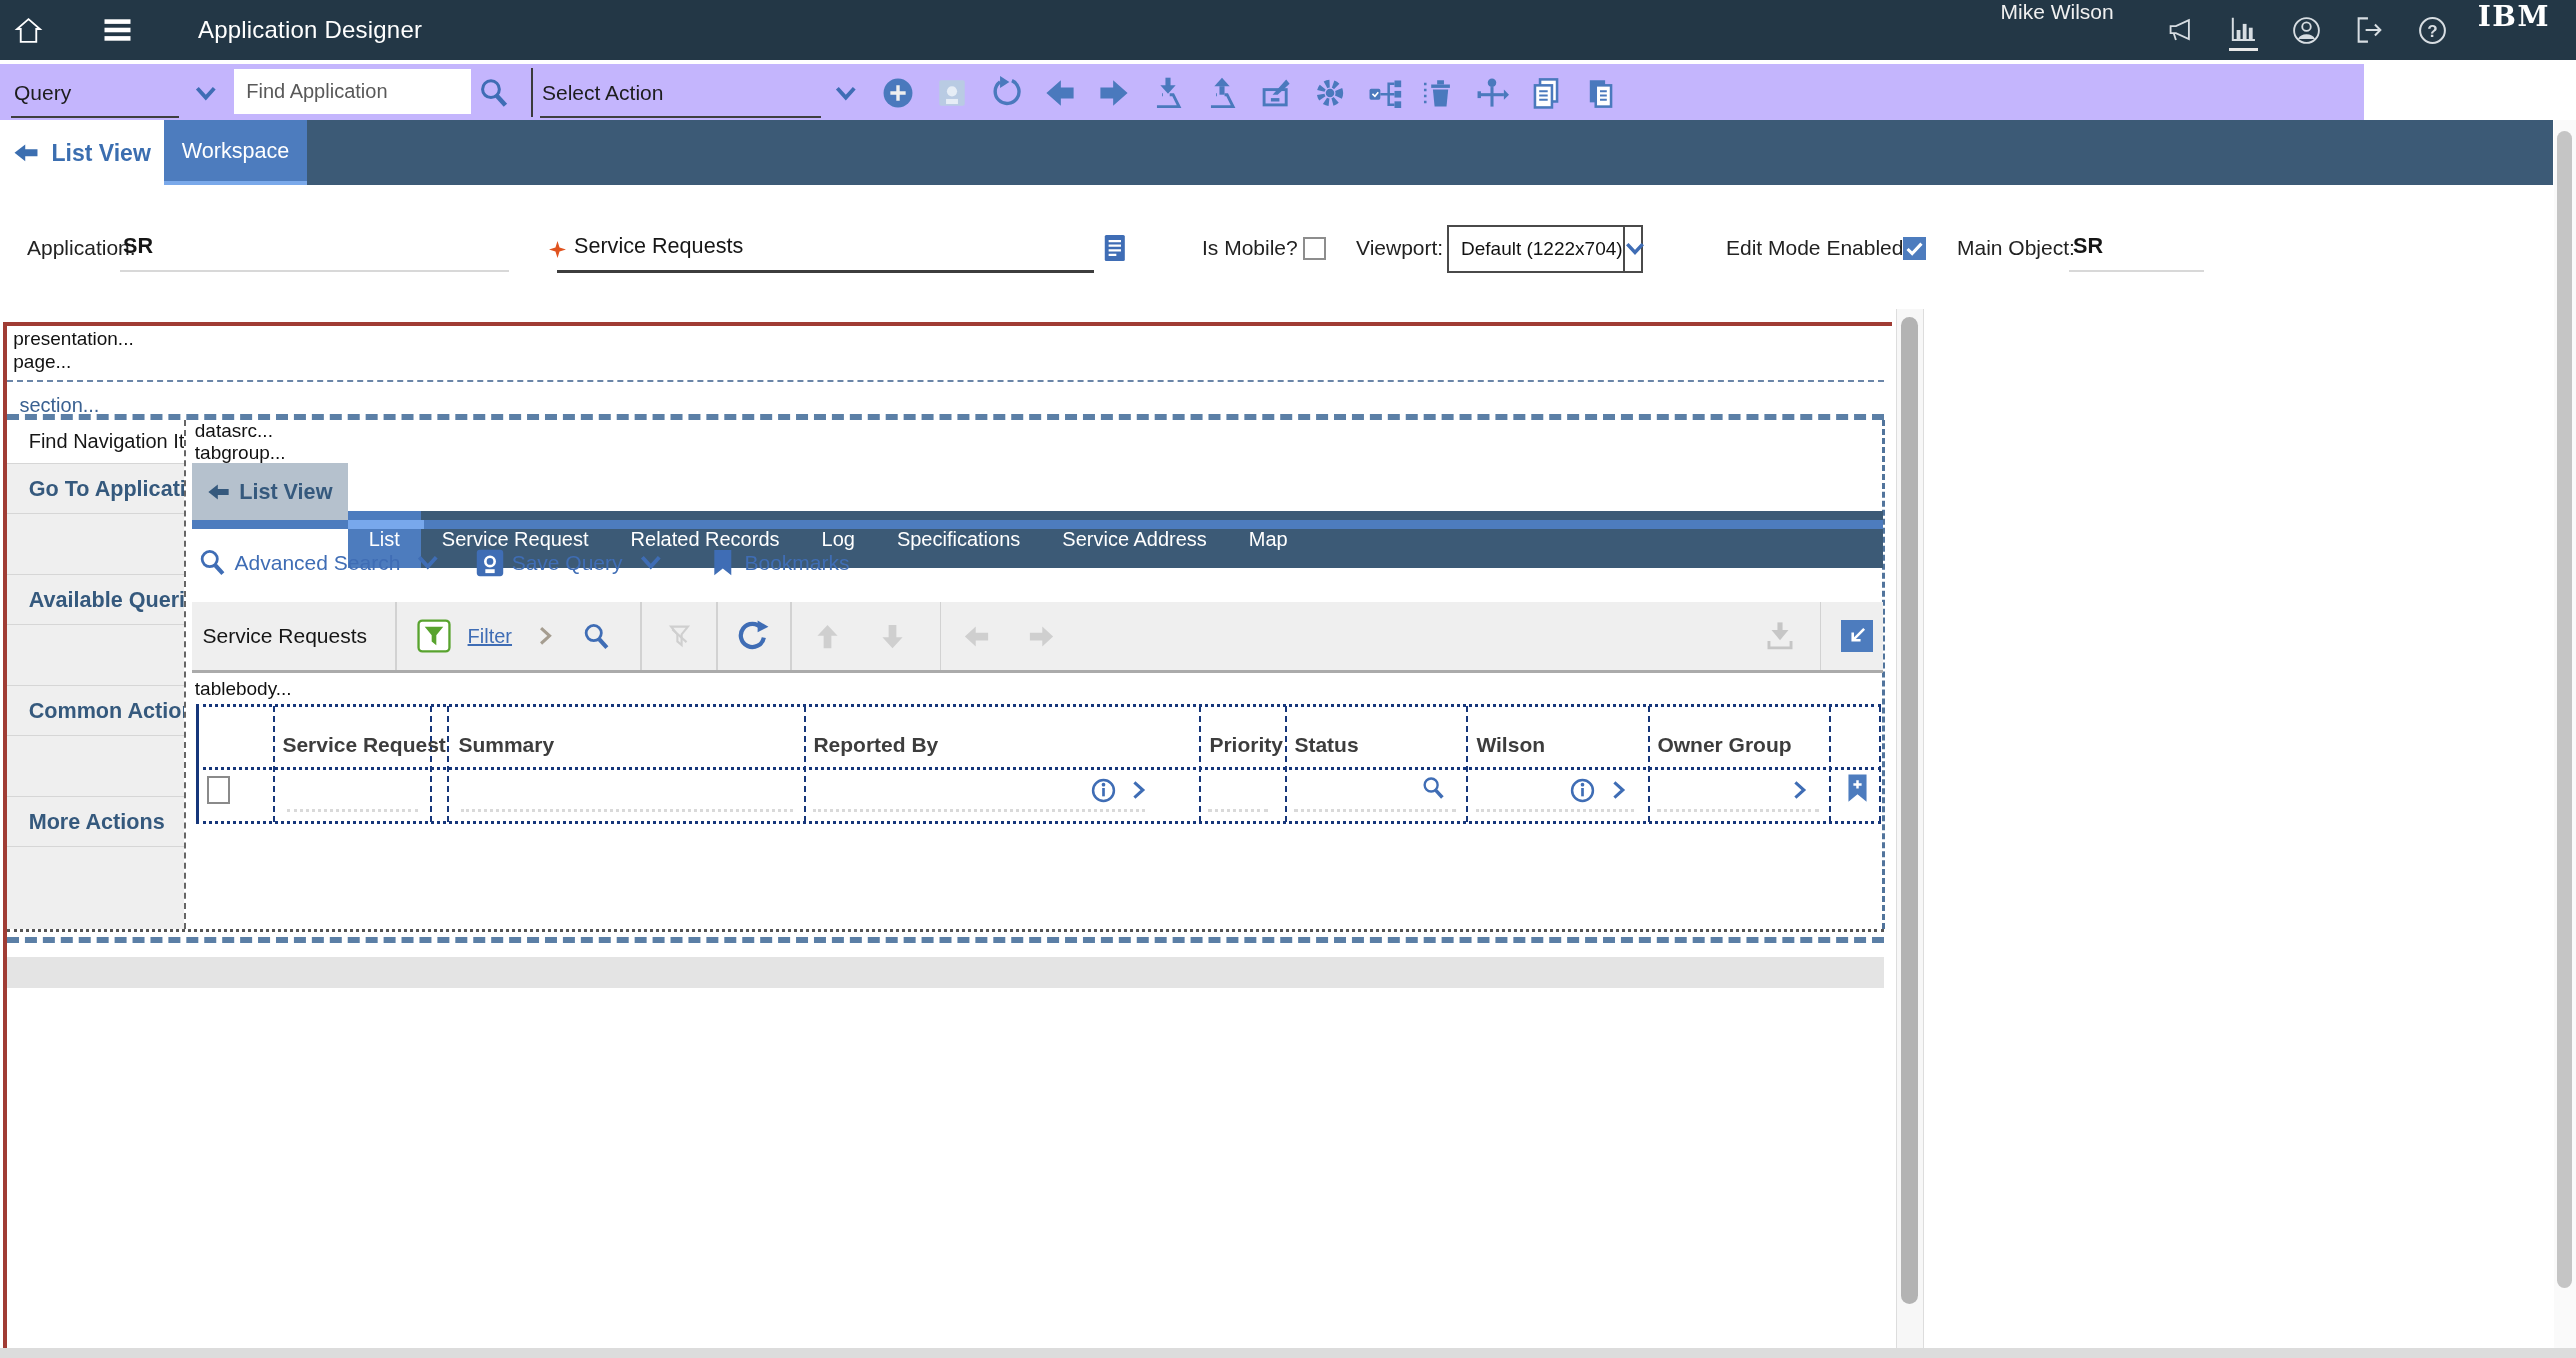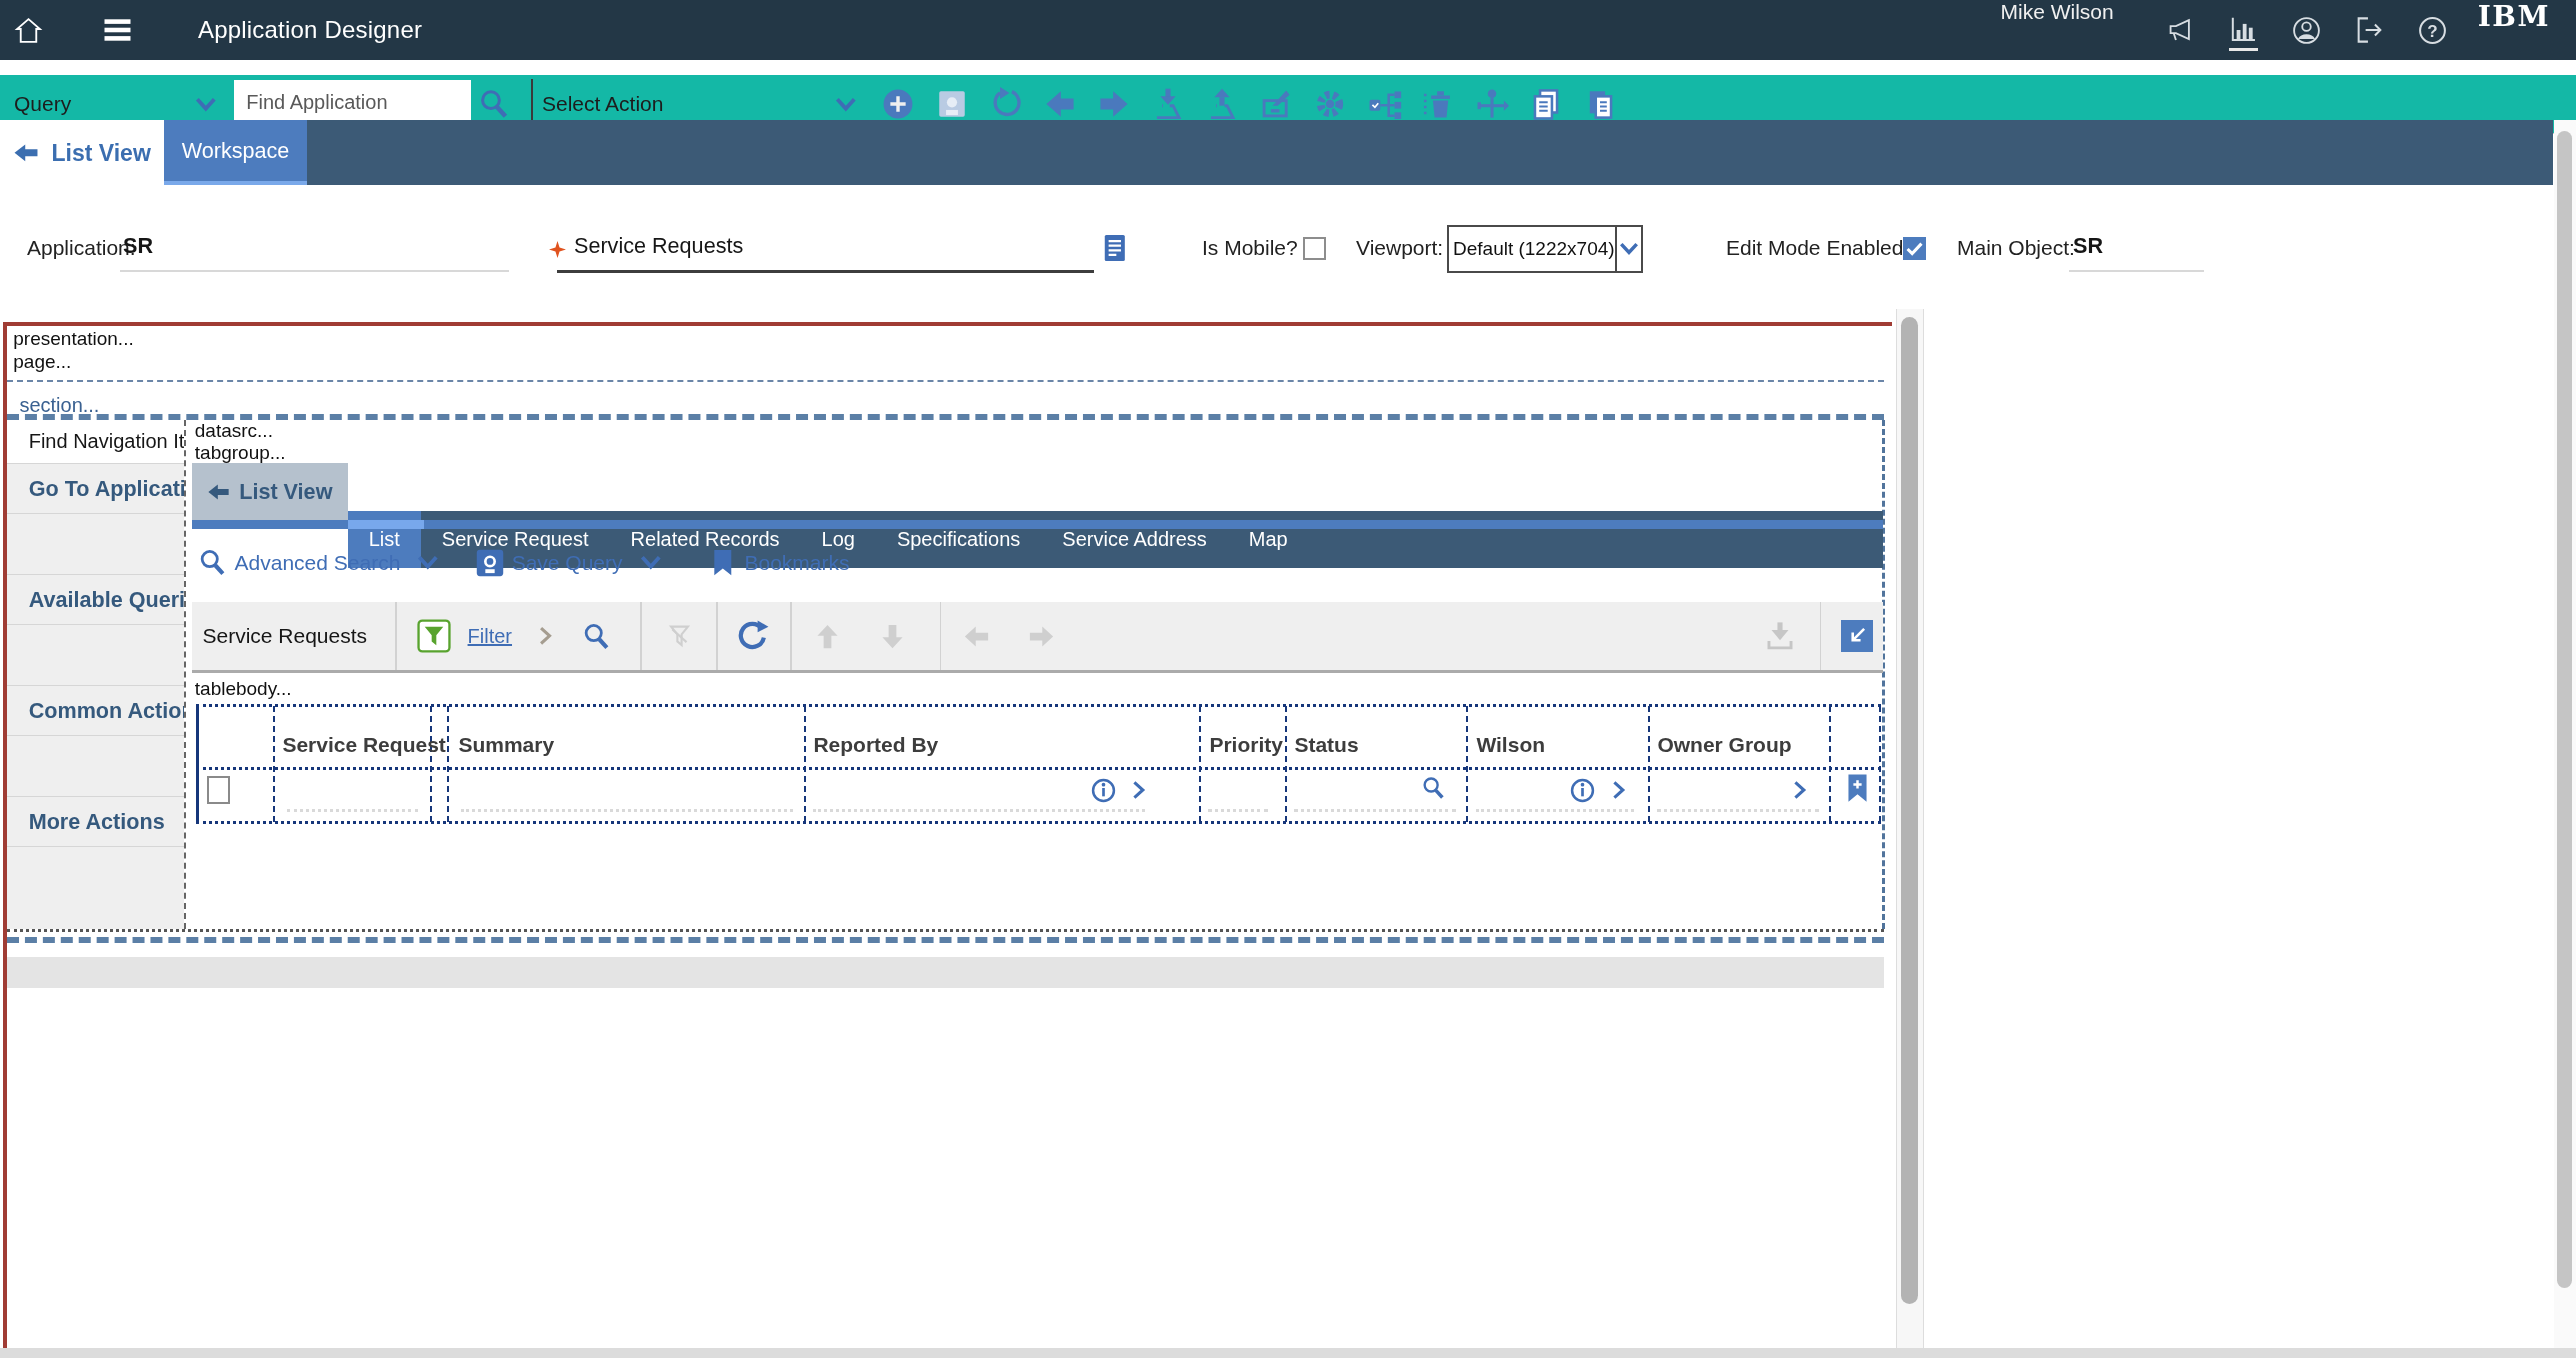--- a/index.html
+++ b/index.html
@@ -12,21 +12,21 @@
   .app-header{left:0;top:0;width:2576px;height:60px;background:#233746;display:flex;align-items:center;color:#fff;gap:32px;}
   .hdr-btn{width:57px;height:60px;display:flex;align-items:center;justify-content:center;cursor:pointer;}
   .hdr-title{font-size:24px;margin-left:20px;letter-spacing:0.2px;}
   .hdr-right{margin-left:auto;display:flex;align-items:flex-start;}
   .hdr-user{font-size:21px;color:#f0f0f0;margin-right:35px;}
   .hicon{width:63px;height:60px;display:flex;align-items:center;justify-content:center;position:relative;}
   .hicon.active:after{content:"";position:absolute;left:17px;right:17px;bottom:9.3px;height:2.3px;background:#e8e8e8;}
   .brand{font-family:"DejaVu Serif",serif;font-weight:bold;font-size:28px;letter-spacing:1.5px;margin:0 26px 0 14px;}
 
   
-  .main-toolbar{left:0;top:75px;width:2576px;height:58px;background:#14b8a6;border-bottom:1.5px solid #c6c6c6;}
+  .main-toolbar{left:0;top:64px;width:2364px;height:58px;background:#c4b5fd;border-bottom:1.5px solid #c6c6c6;}
   .dd-label{position:absolute;font-size:21px;color:#1d1d1d;top:17px;}
   .u-line{position:absolute;height:2.3px;background:#3f3f3f;top:52px;}
   .find-input{position:absolute;left:234px;top:5.4px;width:217px;height:45px;background:#fff;border:none;outline:none;
               font-size:20px;padding:0 7.7px 0 12.3px;font-family:"Liberation Sans",sans-serif;color:#333;}
   .find-input::placeholder{color:#595959;}
   .vdiv{position:absolute;left:531px;top:3.9px;width:2.3px;height:49px;background:#3a3a3a;}
   .tb-icons{position:absolute;left:881px;top:0;height:58px;display:flex;align-items:center;gap:20px;}
   .tbi{width:34px;height:35px;display:flex;align-items:center;justify-content:center;cursor:pointer;}
 
   
@@ -39,21 +39,21 @@
   
   .form-area{left:0;top:185px;width:2576px;height:137px;background:#fff;}
   .flabel{position:absolute;font-size:21px;color:#222;top:51px;}
   .fvalue{position:absolute;font-size:21.6px;font-weight:bold;color:#161616;top:48px;}
   .fline{position:absolute;height:2.3px;background:#d8d8d8;top:85px;}
   .fline.dark{height:3.1px;background:#3d3d3d;}
   .chk{position:absolute;width:23px;height:23px;background:#fff;border:2.3px solid #8d8d8d;top:52px;box-sizing:border-box;cursor:pointer;}
   .chk.checked{background:#4d7cbe;border-color:#4d7cbe;display:flex;align-items:center;justify-content:center;}
   .vp-select{position:absolute;left:1447px;top:40px;width:196px;height:48px;border:2.3px solid #4a4a4a;box-sizing:border-box;
              display:flex;align-items:stretch;background:#fff;cursor:pointer;}
-  .vp-select .vp-val{flex:1;display:flex;align-items:center;padding-left:4px;font-size:19px;color:#111;white-space:nowrap;}
+  .vp-select .vp-val{flex:1;display:flex;align-items:center;padding-left:12px;font-size:19px;color:#111;white-space:nowrap;}
   .vp-select .vp-chev{width:31px;border-left:2.3px solid #4a4a4a;display:flex;align-items:center;justify-content:center;}
 
   
   .canvas{left:3.1px;top:322px;width:1885px;height:1026px;background:#fff;
           border-top:4.6px solid #a03c34;border-left:4.6px solid #a03c34;box-sizing:content-box;}
   .clabel{position:absolute;font-size:19px;color:#111;cursor:pointer;}
   .page-line{position:absolute;left:0;width:1877px;top:54px;border-top:2.3px dashed #6b86a8;}
   .lbl-section{position:absolute;left:12.3px;top:68px;font-size:20px;color:#3a6191;cursor:pointer;}
   .hatch{position:absolute;left:0;width:1877px;top:88px;border-top:6.2px dashed #5b7fa6;}
   .section-bottom{position:absolute;left:0;top:603px;width:1877px;border-top:3.1px dotted #555;}

